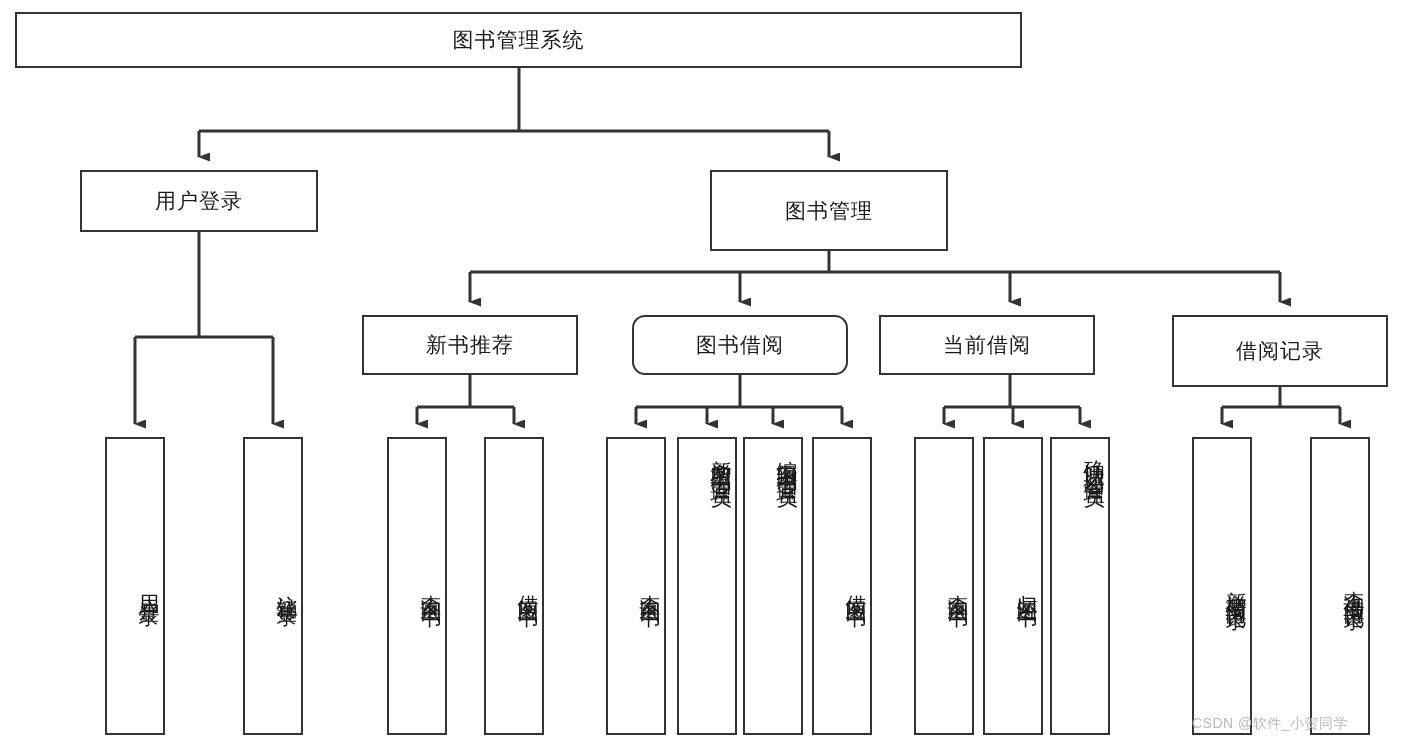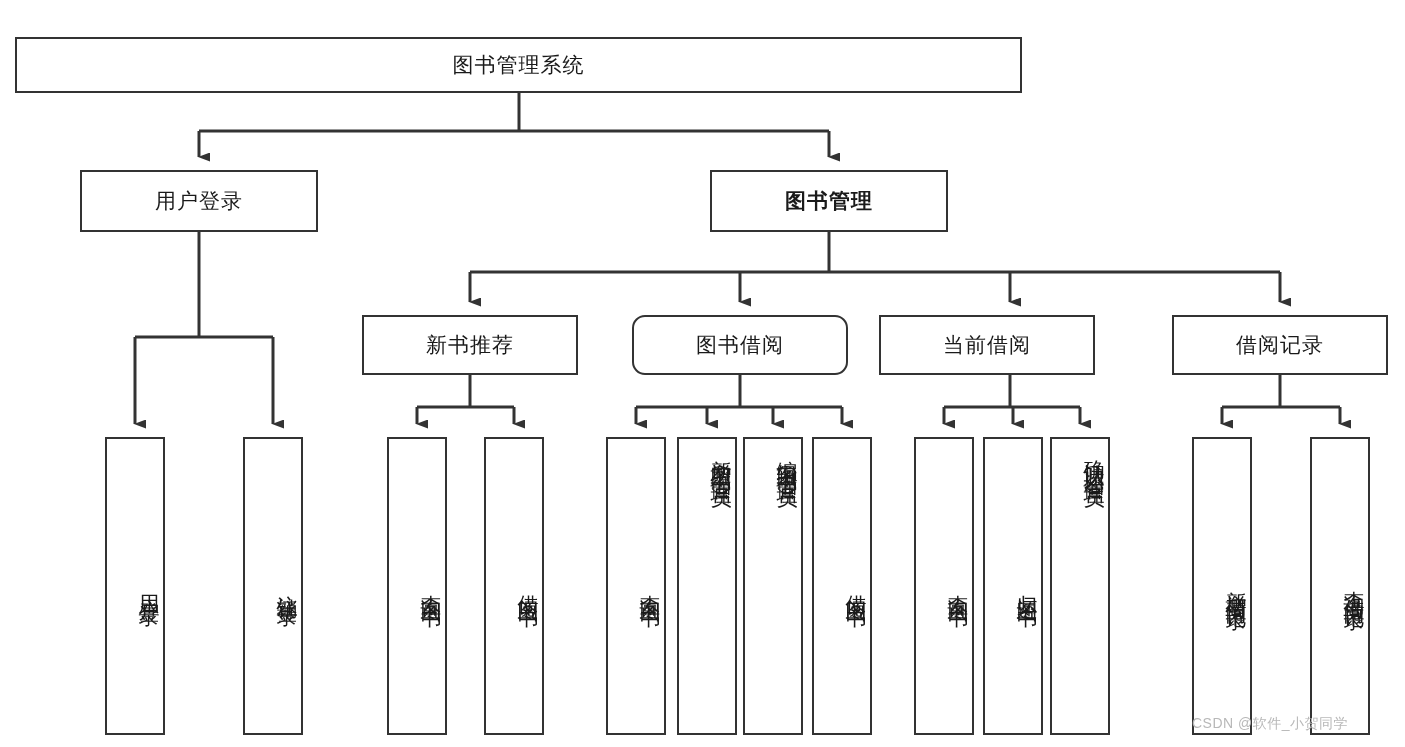--- a/index.html
+++ b/index.html
@@ -69,41 +69,41 @@
     <path d="M1013,407 L1013,424" marker-end="url(#arrow)"></path>
     <path d="M1080,407 L1080,424" marker-end="url(#arrow)"></path>
 
     <path d="M1280,375 L1280,407"></path>
     <path d="M1222,407 L1340,407"></path>
     <path d="M1222,407 L1222,424" marker-end="url(#arrow)"></path>
     <path d="M1340,407 L1340,424" marker-end="url(#arrow)"></path>
   </g>
 </svg>
 
-<div class="node-box" style="left:15px;top:12px;width:1007px;height:56px;margin-top:25px;">
+<div class="node-box" style="left:15px;top:12px;width:1007px;height:56px;">
   <div class="node-label-h">图书管理系统</div>
 </div>
 
 <div class="node-box" style="left:80px;top:170px;width:238px;height:62px;">
   <div class="node-label-h">用户登录</div>
 </div>
-<div class="node-box" style="left:710px;top:170px;width:238px;height:62px;font-weight:bold;">
+<div class="node-box" style="left:710px;top:170px;width:238px;height:81px;">
   <div class="node-label-h">图书管理</div>
 </div>
 
 <div class="node-box" style="left:362px;top:315px;width:216px;height:60px;padding-left:24px;">
   <div class="node-label-h">新书推荐</div>
 </div>
 <div class="node-box" style="left:632px;top:315px;width:216px;height:60px;border-radius:13px;">
   <div class="node-label-h">图书借阅</div>
 </div>
 <div class="node-box" style="left:879px;top:315px;width:216px;height:60px;text-decoration:underline;">
   <div class="node-label-h">当前借阅</div>
 </div>
-<div class="node-box" style="left:1172px;top:315px;width:216px;height:60px;">
+<div class="node-box" style="left:1172px;top:315px;width:216px;height:72px;">
   <div class="node-label-h">借阅记录</div>
 </div>
 
 <div class="node-box" style="left:105px;top:437px;width:60px;height:298px;">
   <div class="leaf-inner center">
     <span class="node-label-v">用户登录</span>
   </div>
 </div>
 <div class="node-box" style="left:243px;top:437px;width:60px;height:298px;">
   <div class="leaf-inner center">

